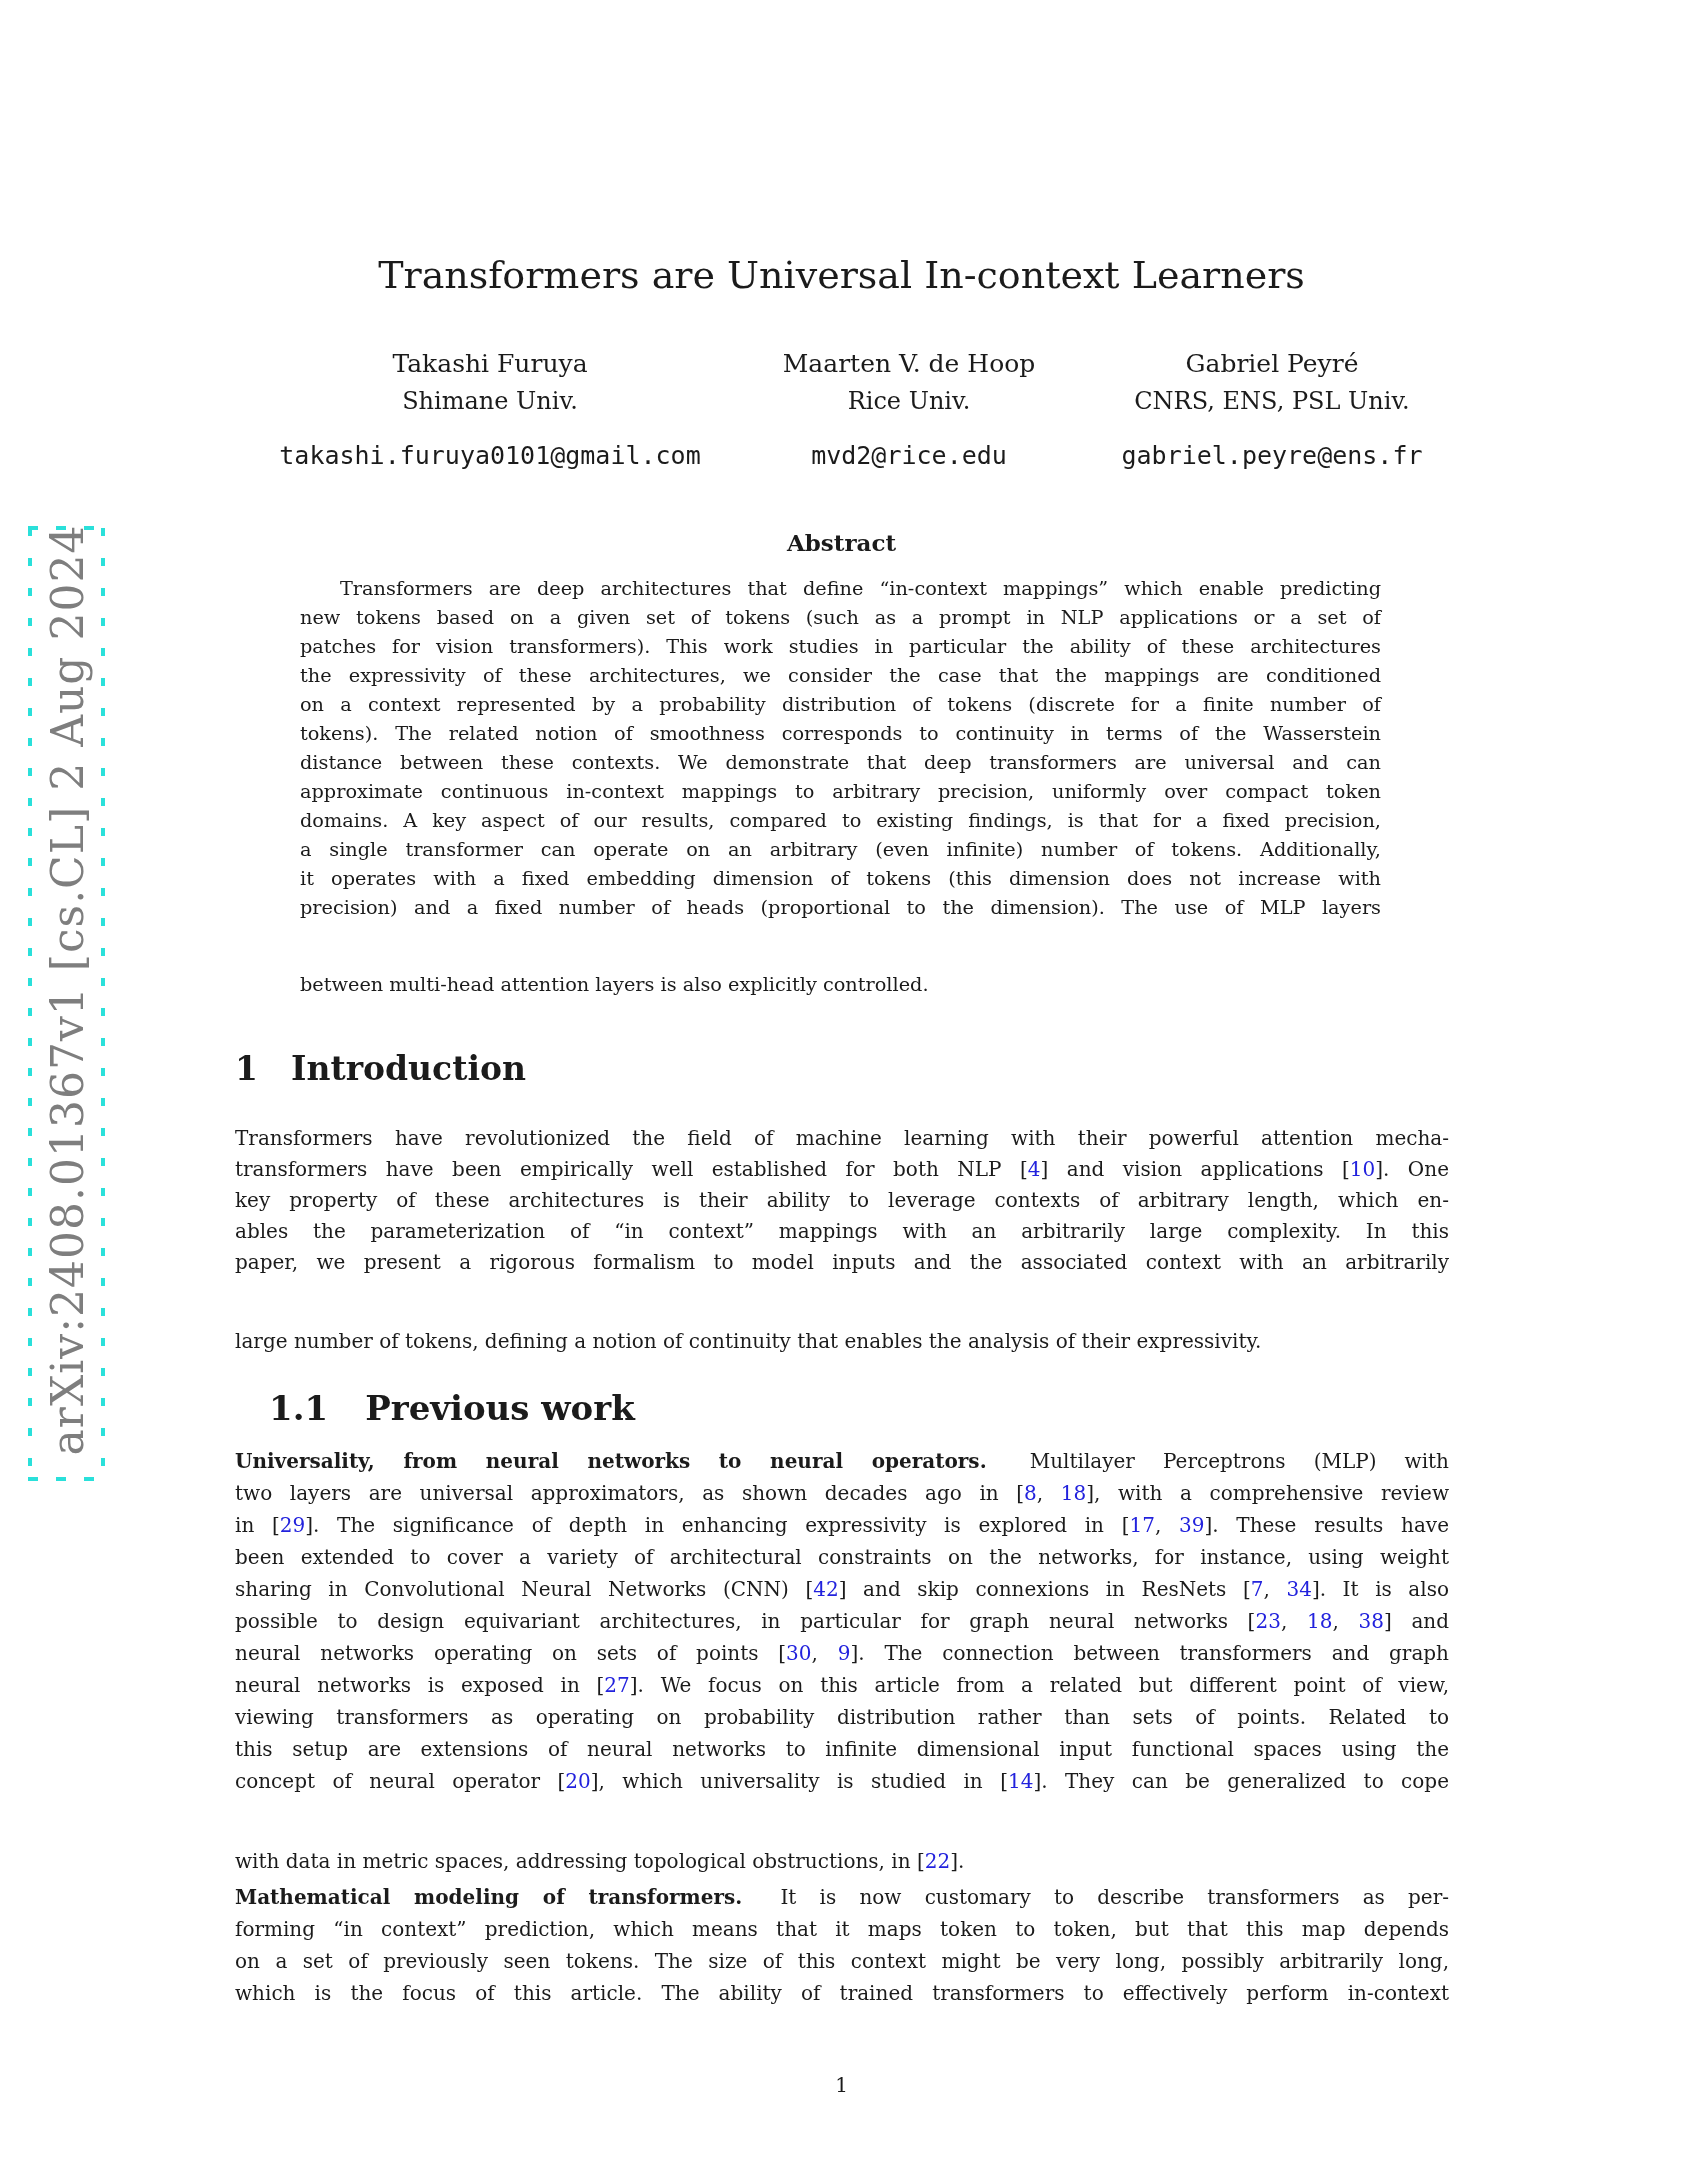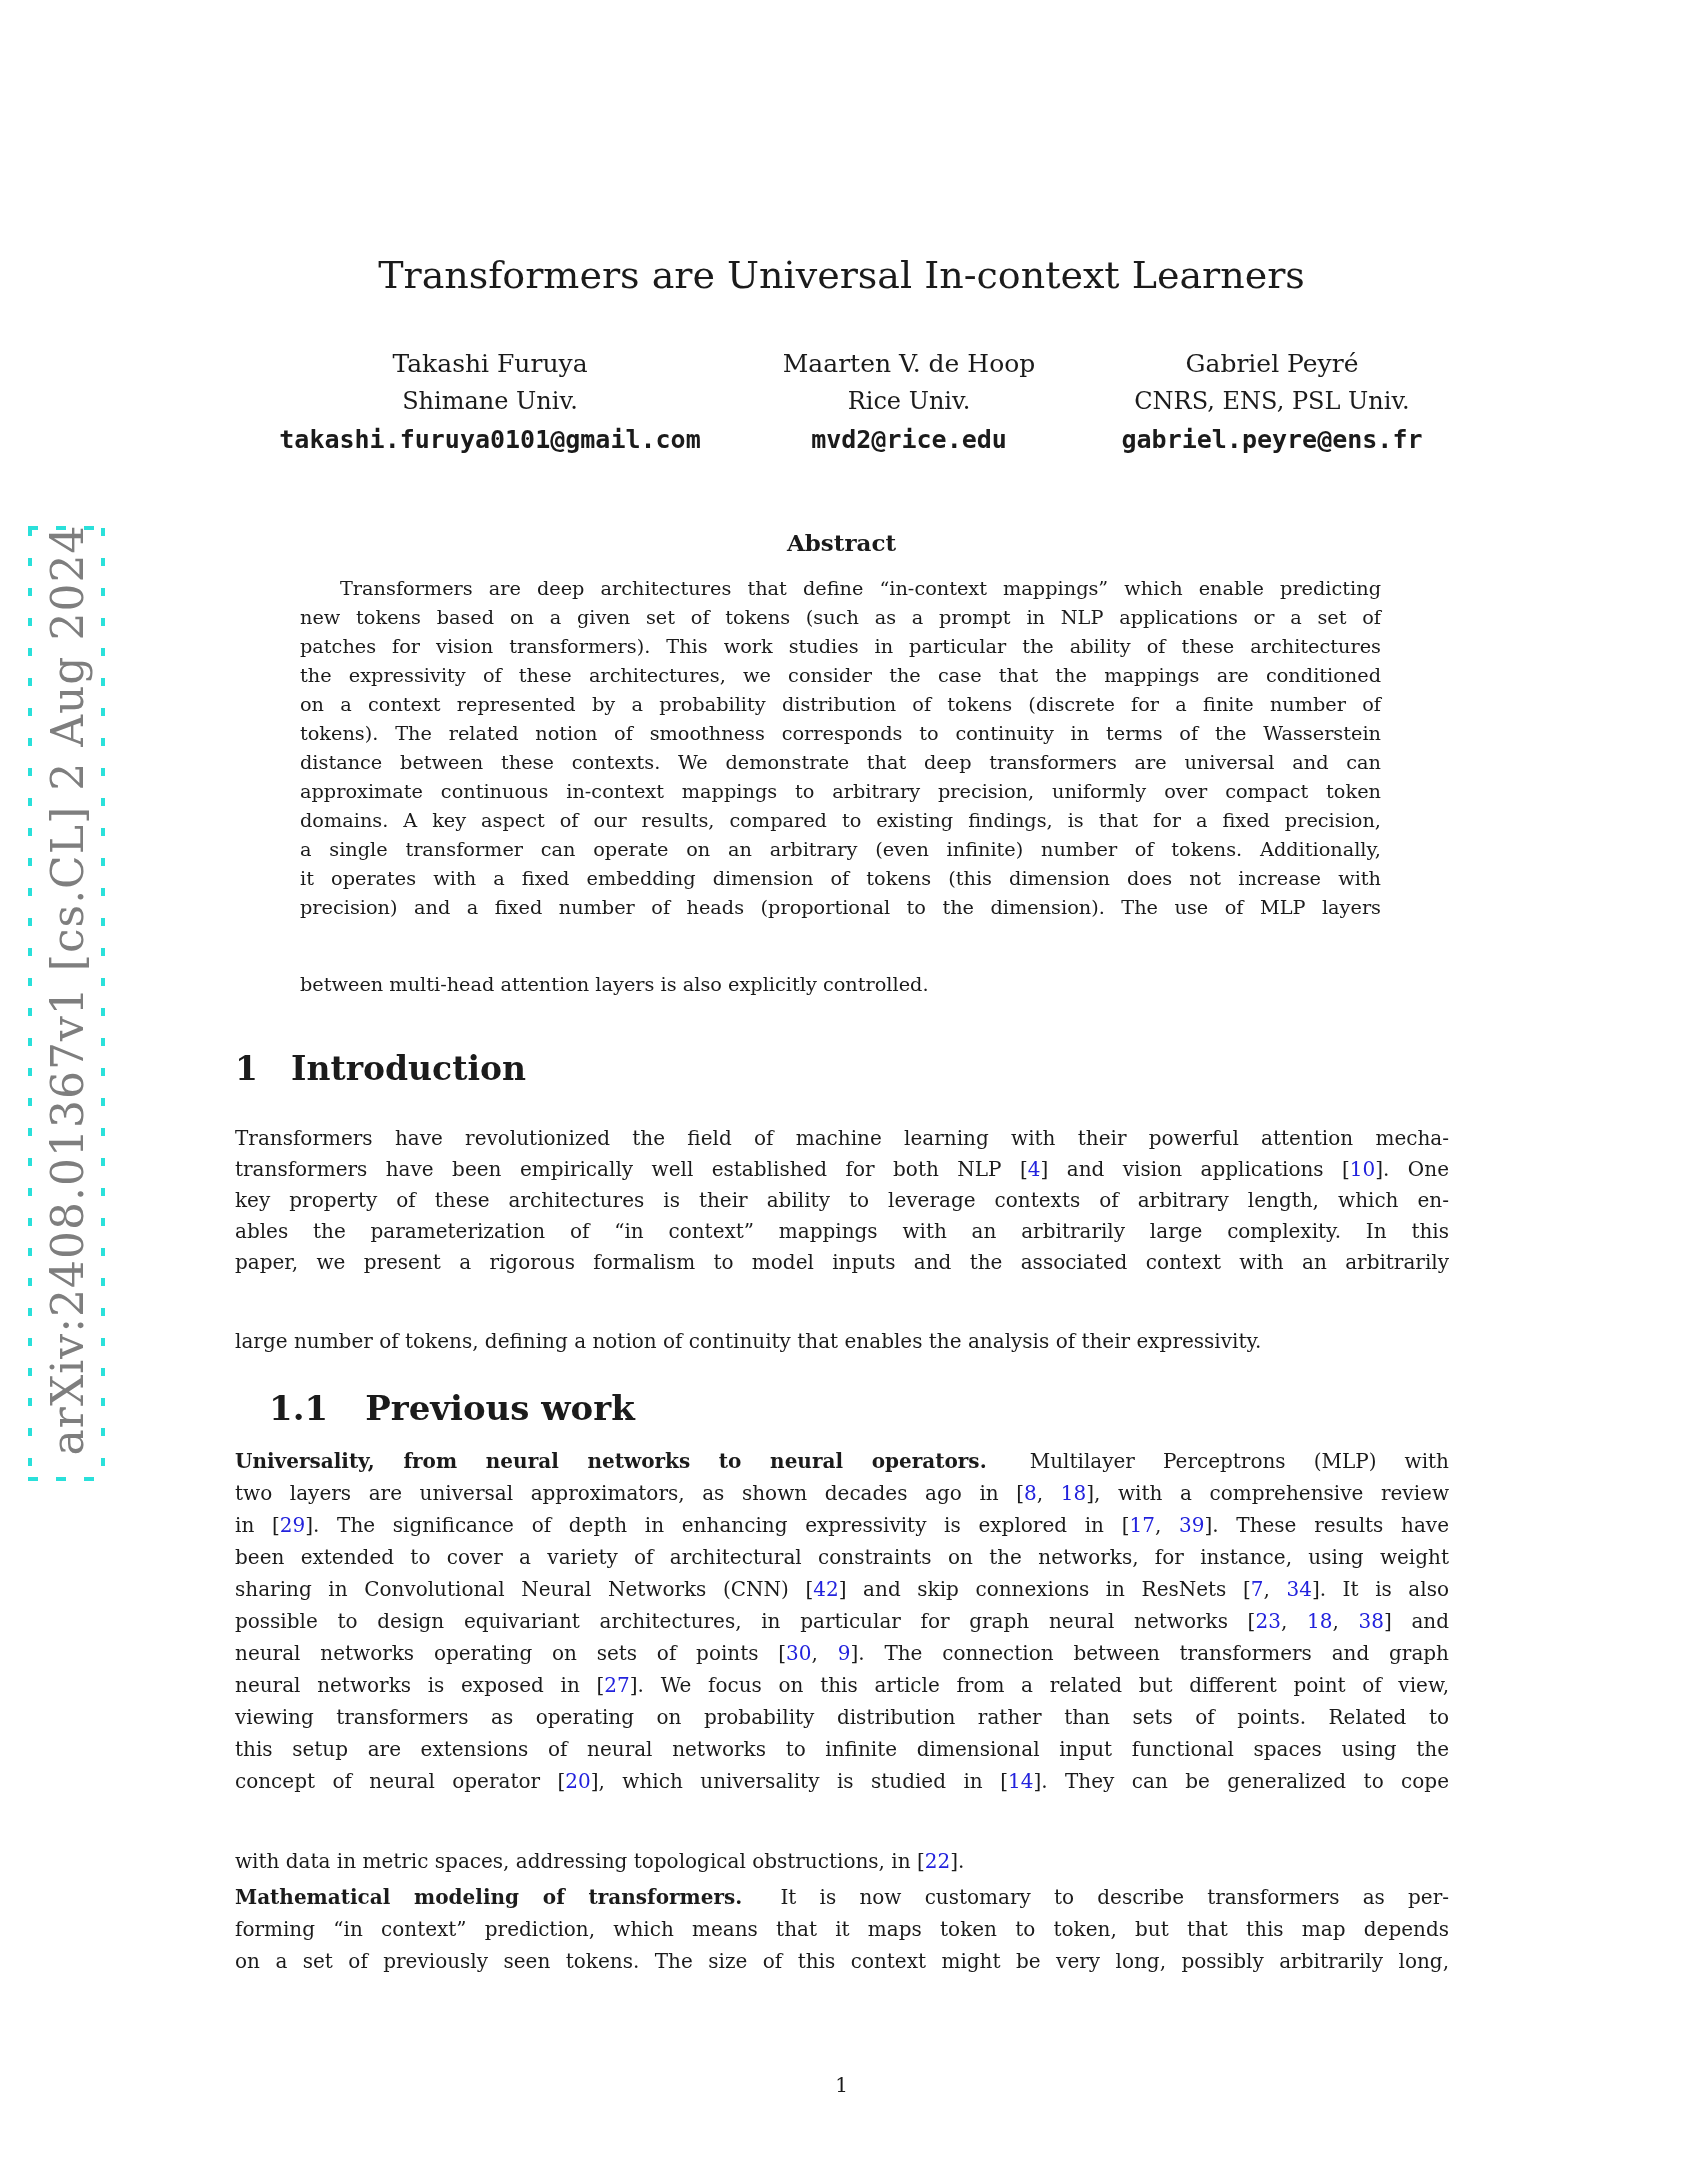--- a/index.html
+++ b/index.html
@@ -27,21 +27,21 @@
     white-space:nowrap; font-size:44px; letter-spacing:1px;
     color:var(--wmgray);
   }
 
   
   .title { position:absolute; top:253px; left:0; width:100%; text-align:center; font-size:38px; }
   .author-col { position:absolute; top:349px; transform:translateX(-50%); text-align:center; }
   .author-col .name  { font-size:25px; }
   .author-col .affil { font-size:24px; margin-top:9px; }
   .author-col .email { font-family:"DejaVu Sans Mono", "Liberation Mono", monospace;
-                       font-size:25px; margin-top:10px;font-weight:bold; }
+                       font-size:25px; margin-top:26px; }
   .col1 { left:490px; } .col2 { left:909px; } .col3 { left:1272px; }
 
   
   .abstract-title { position:absolute; top:529px; left:0; width:100%; text-align:center;
                     font-weight:bold; font-size:23px; }
   .abstract-body  { position:absolute; top:574px; left:300px; width:1081px;
                     font-size:19.3px; line-height:29px; }
   .abstract-body .jline:first-child { text-indent:40px; }
 
   
@@ -137,18 +137,19 @@
       <div class="jline">neural networks is exposed in [<span class="cite">27</span>]. We focus on this article from a related but different point of view,</div>
       <div class="jline">viewing transformers as operating on probability distribution rather than sets of points. Related to</div>
       <div class="jline">this setup are extensions of neural networks to infinite dimensional input functional spaces using the</div>
       <div class="jline">concept of neural operator [<span class="cite">20</span>], which universality is studied in [<span class="cite">14</span>]. They can be generalized to cope</div>
       <div class="jline lastline">with data in metric spaces, addressing topological obstructions, in [<span class="cite">22</span>].</div>
     </div>
   <div class="para para-modeling">
       <div class="jline"><b>Mathematical modeling of transformers.</b><span class="rg"></span> It is now customary to describe transformers as per-</div>
       <div class="jline">forming “in context” prediction, which means that it maps token to token, but that this map depends</div>
       <div class="jline">on a set of previously seen tokens. The size of this context might be very long, possibly arbitrarily long,</div>
+      <div class="jline">which is the focus of this article. The ability of trained transformers to effectively perform in-context</div>
     </div>
 
   <div class="page-num">1</div>
 
 </div>
 
 
 </body></html>

